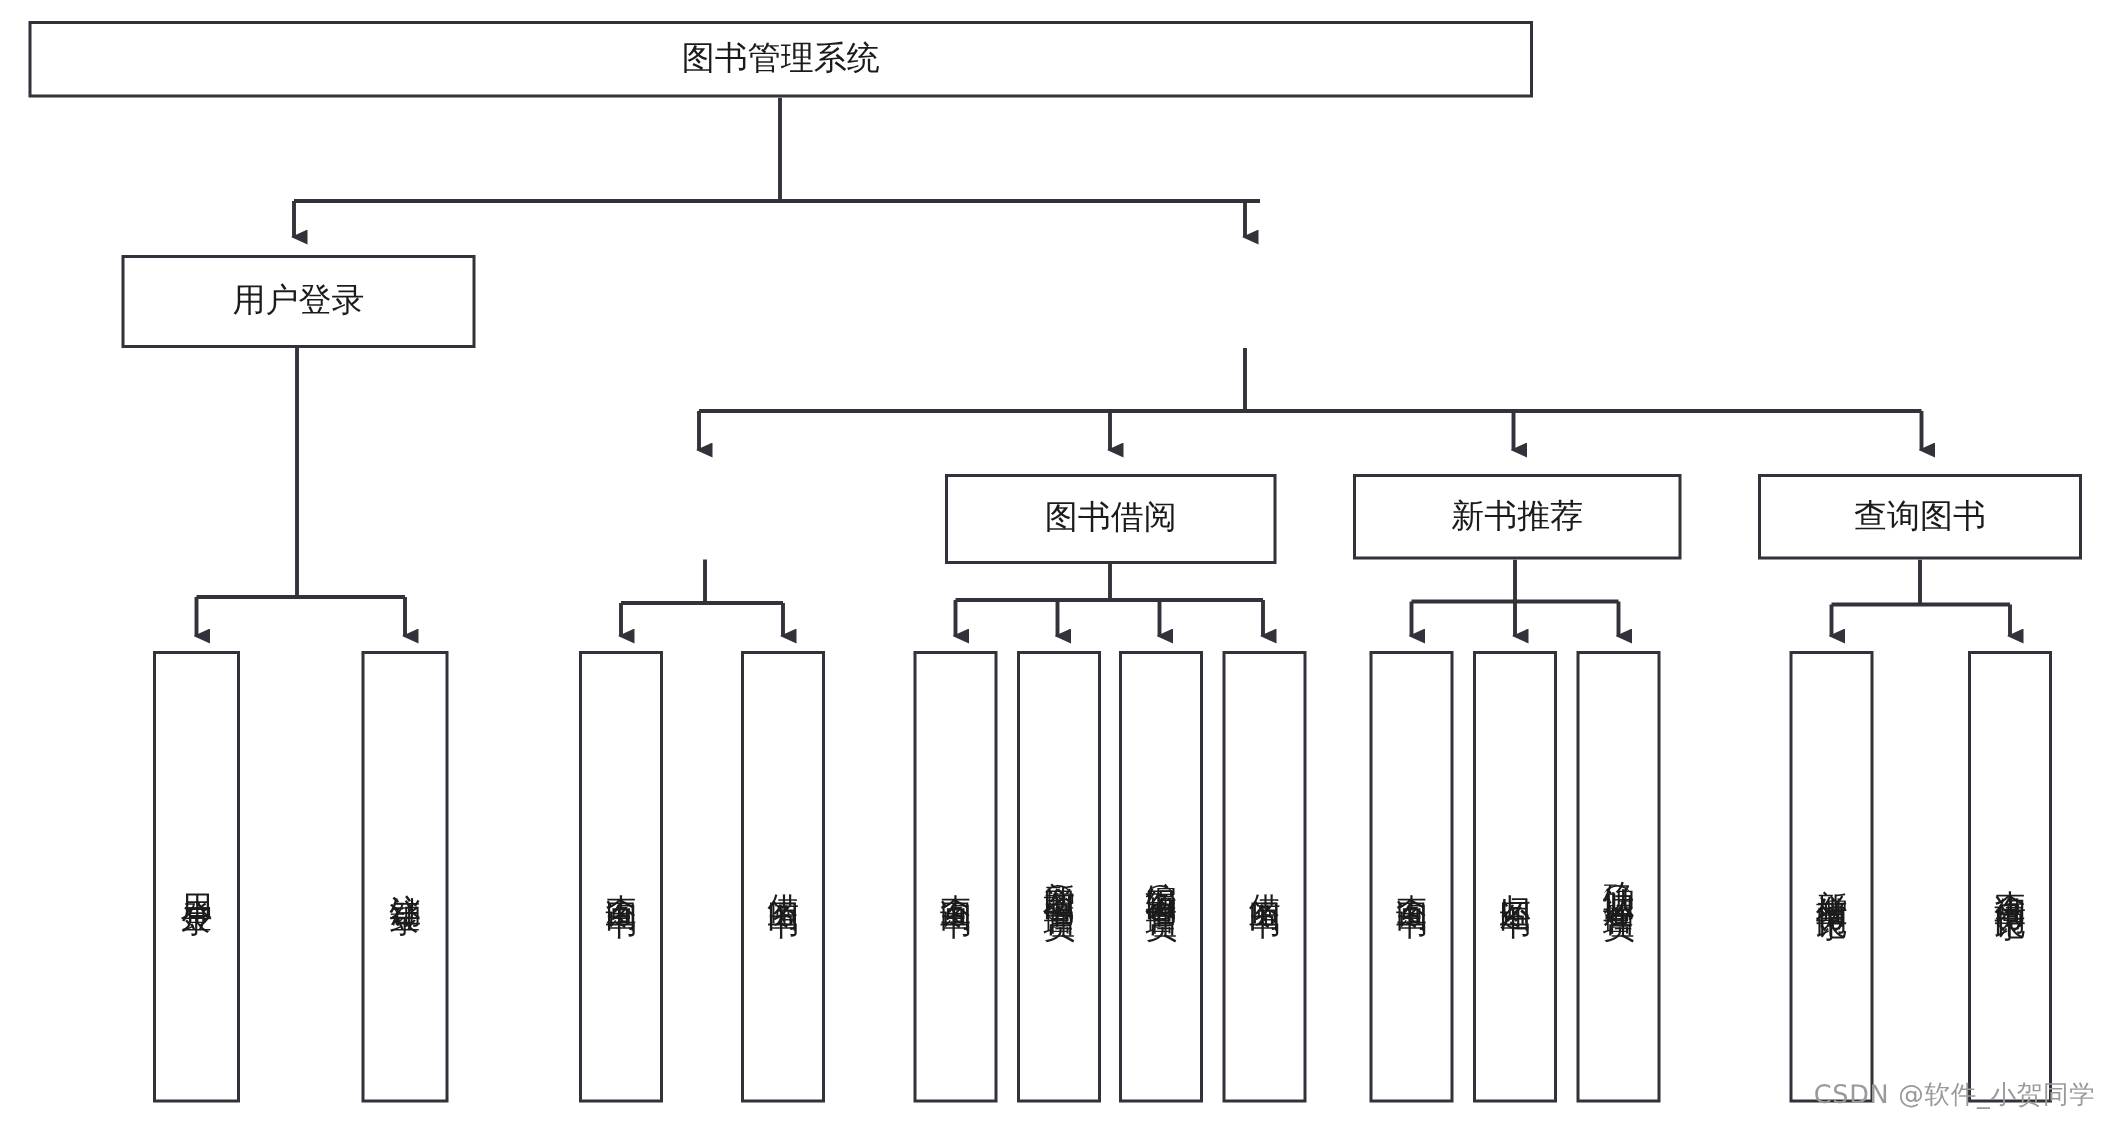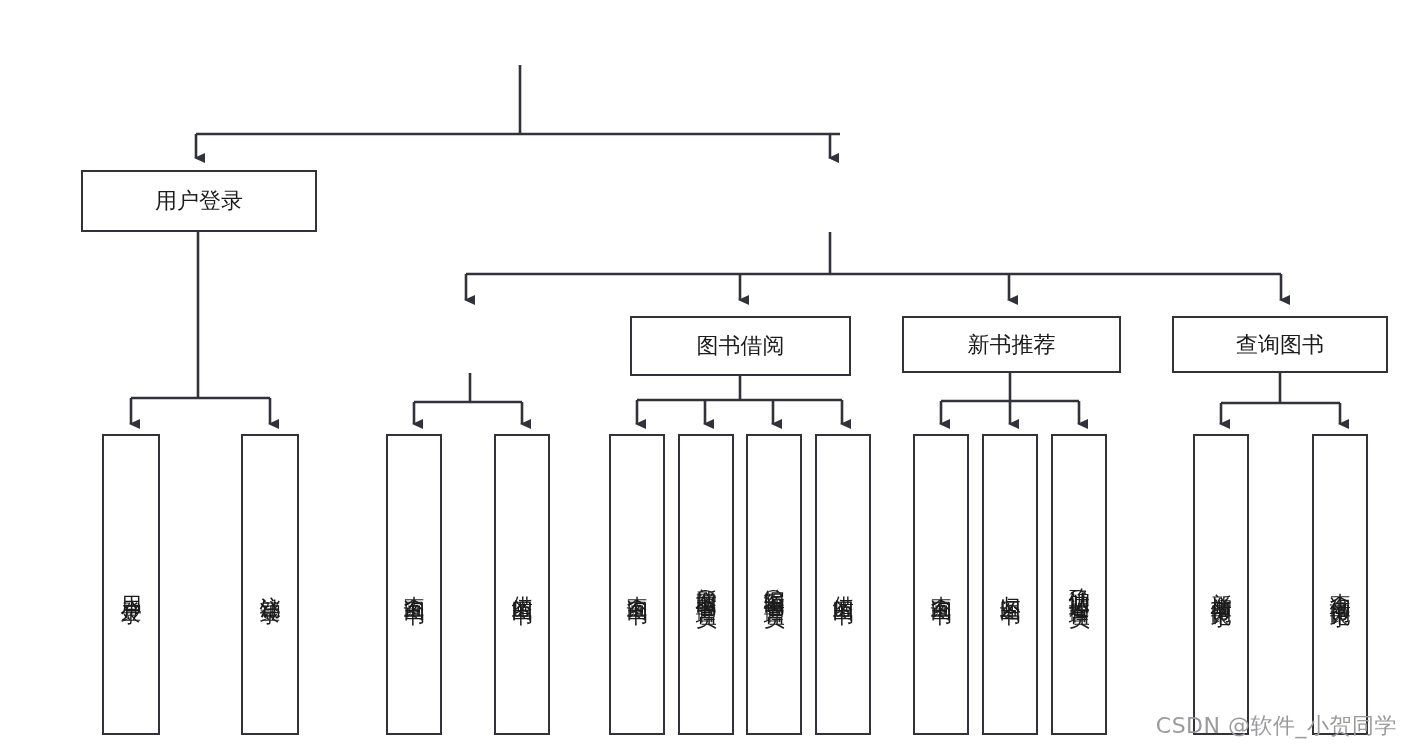--- a/index.html
+++ b/index.html
@@ -47,21 +47,21 @@
     white-space: pre-line;
   }
   .node.vertical .label {
     writing-mode: vertical-rl;
     text-orientation: upright;
   }
   .watermark {
     position: absolute;
     right: 8px;
     bottom: 6px;
-    font-size: 22px;
+    font-size: 17px;
     color: #9a9a9a;
     letter-spacing: 0.5px;
     z-index: 5;
     white-space: nowrap;
   }
 </style>
 </head>
 <body>
 
 <div id="canvas">
@@ -109,20 +109,23 @@
       <path d="M1010,401 L1010,424" marker-end="url(#arrow)"></path>
       <path d="M1079,401 L1079,424" marker-end="url(#arrow)"></path>
 
       <path d="M1280,373 L1280,403"></path>
       <path d="M1221,403 L1340,403"></path>
       <path d="M1221,403 L1221,424" marker-end="url(#arrow)"></path>
       <path d="M1340,403 L1340,424" marker-end="url(#arrow)"></path>
     </g>
   </svg>
 
+  <div class="node" style="left:19px; top:14px; width:1003px; height:51px;">
+    <span class="label">图书管理系统</span>
+  </div>
 
   <div class="node" style="left:81px; top:170px; width:236px; height:62px;">
     <span class="label">用户登录</span>
   </div>
 
   <div class="node" style="left:630px; top:316px; width:221px; height:60px;">
     <span class="label">图书借阅</span>
   </div>
   <div class="node" style="left:902px; top:316px; width:219px; height:57px;">
     <span class="label">新书推荐</span>

